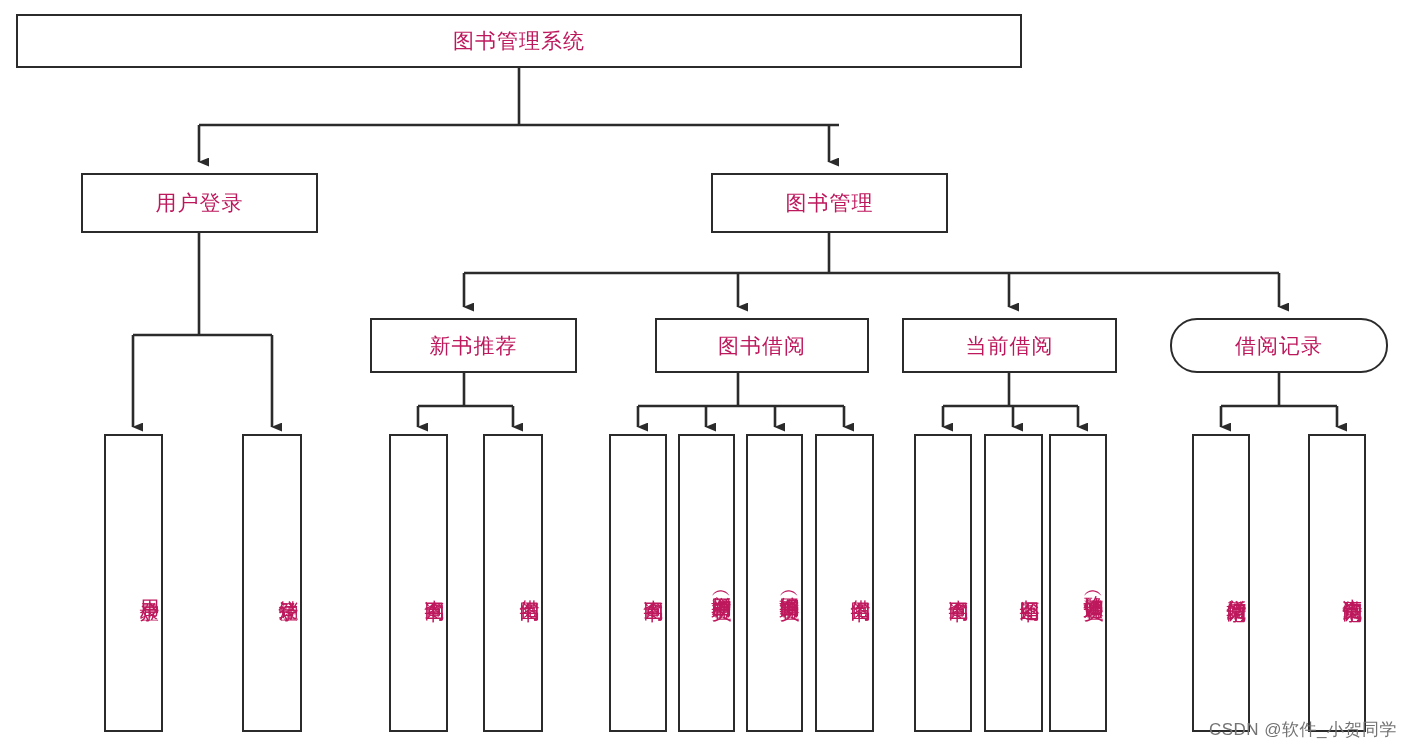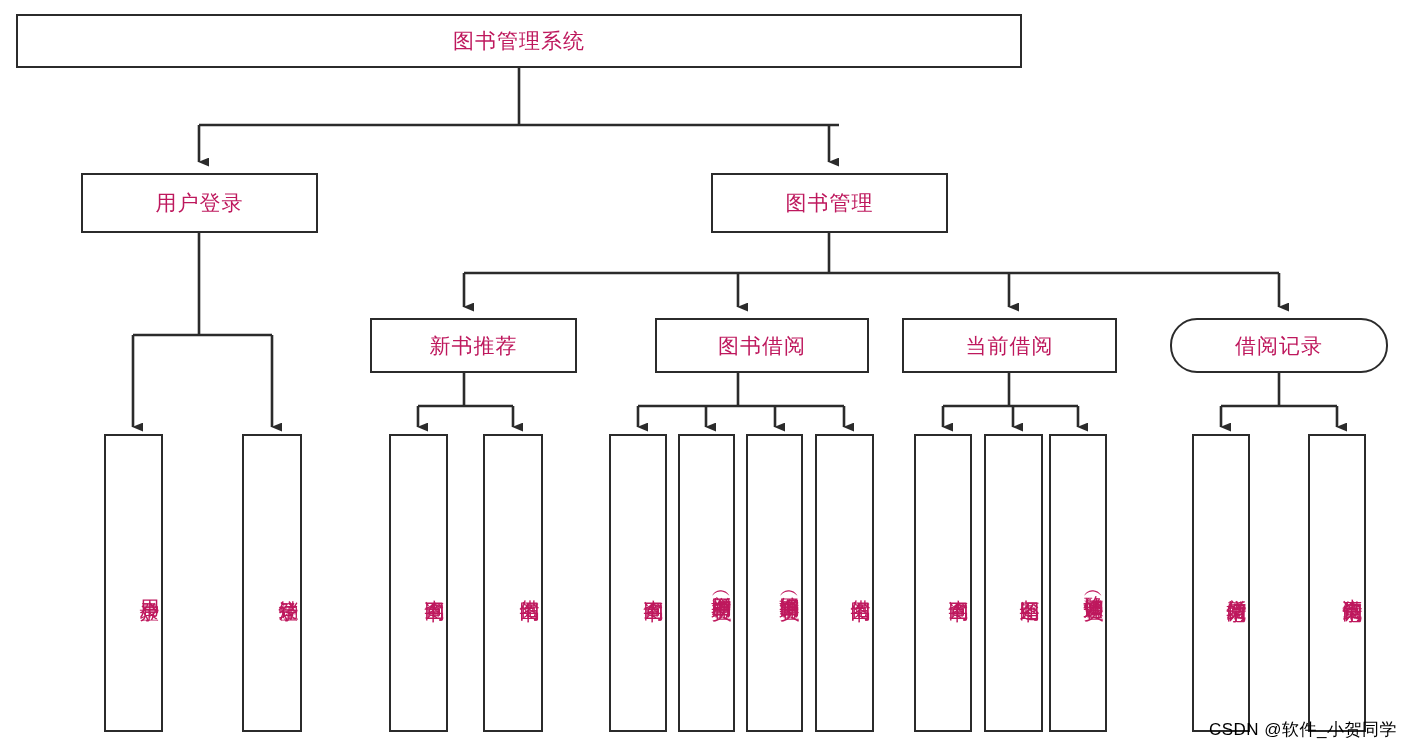--- a/index.html
+++ b/index.html
@@ -54,21 +54,21 @@
     text-align: left;
   }
   .node-v.tall-text {
     padding-top: 3px;
   }
   .watermark {
     position: absolute;
     right: 8px;
     bottom: 6px;
     font-size: 17px;
-    color: #000000;
+    color: #737373;
     letter-spacing: 0.5px;
     white-space: nowrap;
     user-select: none;
   }
 </style>
 </head>
 <body>
 
 <div id="diagram-root">
 

